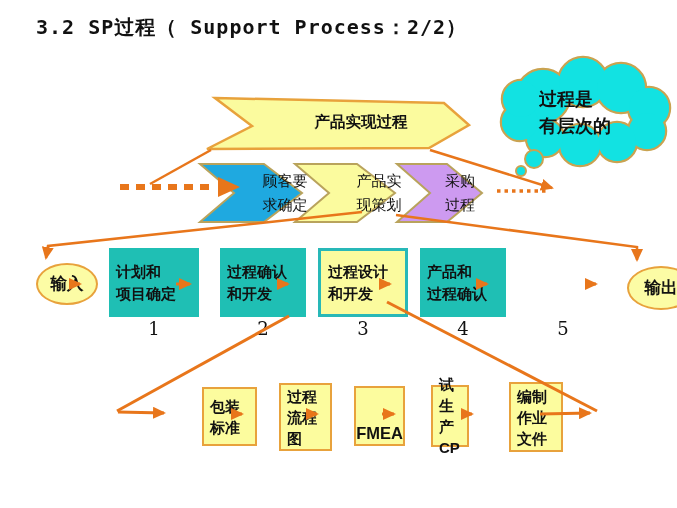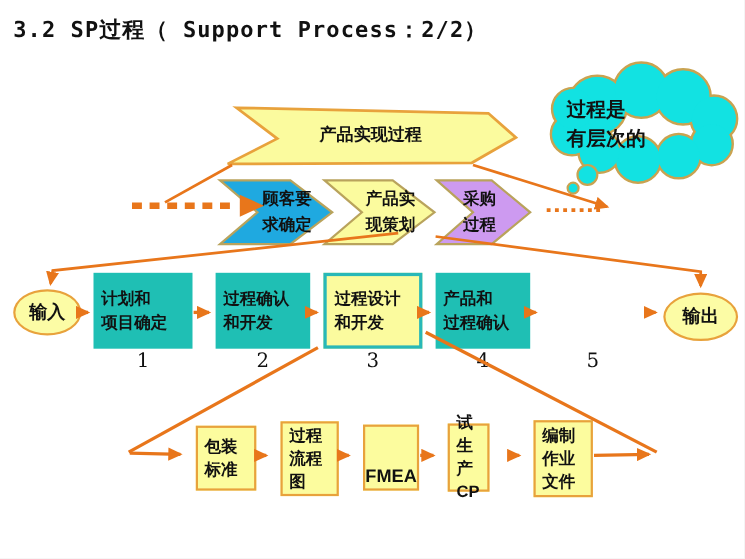--- a/index.html
+++ b/index.html
@@ -6,35 +6,35 @@
   .stage{
     position:relative;width:677px;height:508px;background:#ffffff;
     outline:1px solid #c9c9c9;overflow:hidden;
     font-family:"Liberation Sans","DejaVu Sans",sans-serif;color:#111;
   }
   .layer{position:absolute;left:0;top:0;width:677px;height:508px;}
   #shapes{z-index:1;}
   .html-layer{z-index:2;}
   #connectors{z-index:3;pointer-events:none;}
 
-  .abs{position:absolute;box-sizing:border-box;}
+  .abs{position:absolute;box-sizing:border-box;margin-left:24px;}
   .pre{white-space:pre-line;}
 
   .title{
     left:12px;top:14px;width:640px;
     font-family:"DejaVu Sans Mono","DejaVu Sans",monospace;
     font-weight:bold;font-size:20px;letter-spacing:1px;color:#111;
   }
 
   .banner-label{left:243px;top:112px;width:188px;text-align:center;
     font-weight:bold;font-size:15.5px;}
   .cloud-label{left:515px;top:86px;width:140px;font-weight:bold;
     font-size:18px;line-height:27px;}
 
-  .chev-label{top:169px;text-align:center;font-weight:bold;font-size:15px;line-height:24px;}
+  .chev-label{top:169px;text-align:center;font-weight:normal;font-size:15px;line-height:24px;}
   .chev-label.c1{left:220px;width:82px;}
   .chev-label.c2{left:314px;width:82px;}
   .chev-label.c3{left:400px;width:72px;}
 
   .ellipse{
     border-radius:50%;background:#FCFCA5;border:2.5px solid #E8A23C;
     display:flex;align-items:center;justify-content:center;
     font-weight:bold;font-size:16.5px;
   }
   .ellipse.in{left:12px;top:263px;width:62px;height:42px;}

